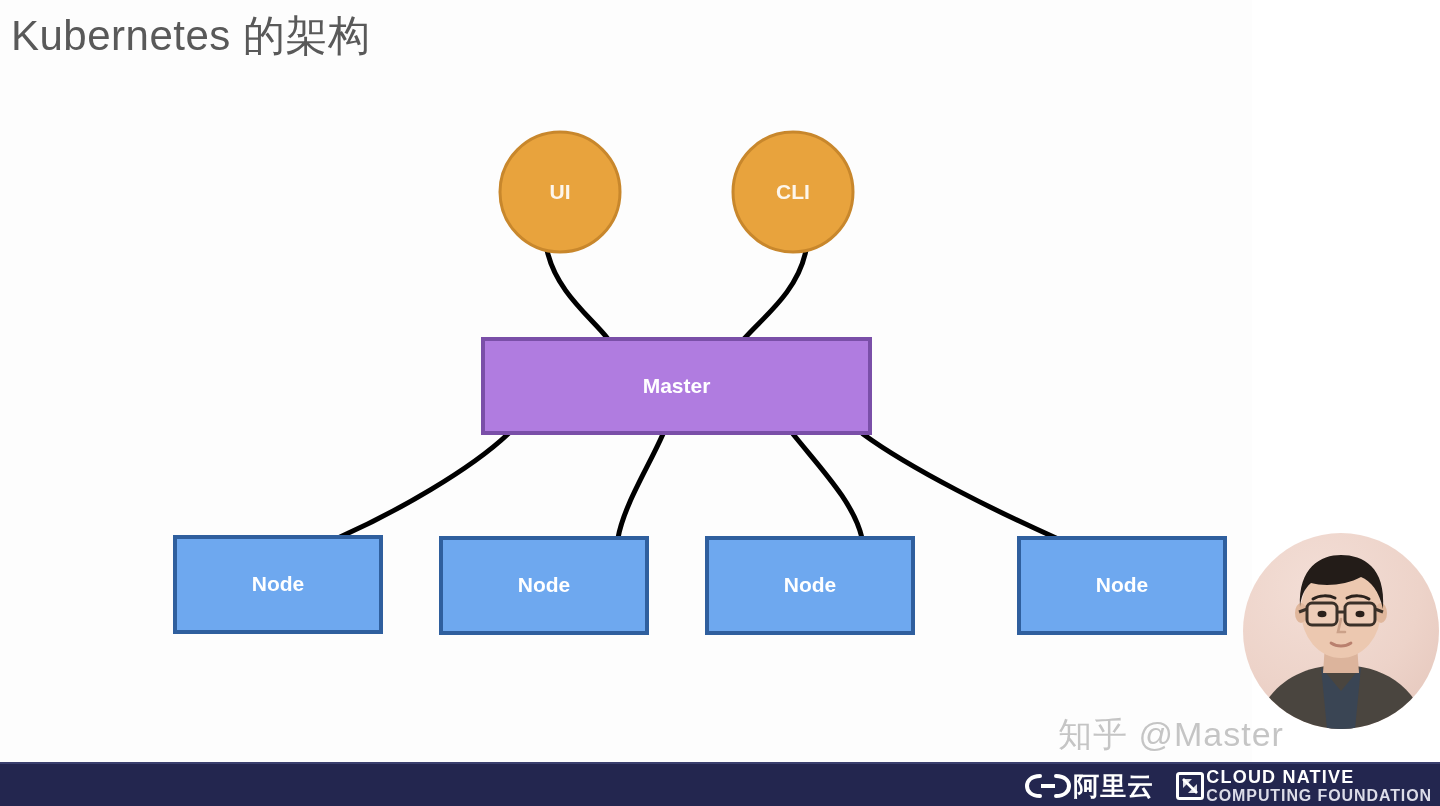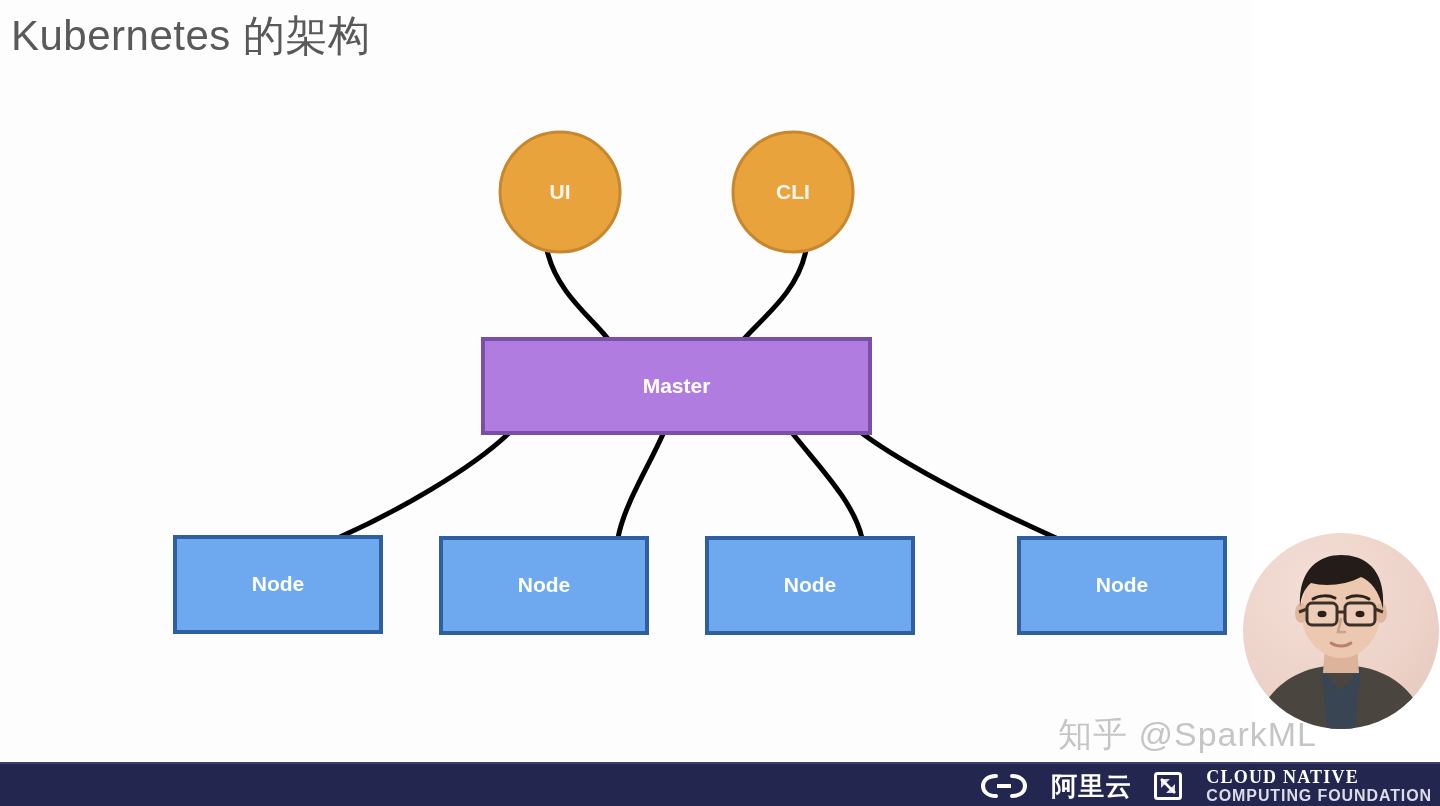--- a/index.html
+++ b/index.html
@@ -95,36 +95,35 @@
   }
   #bottom-logos {
     position: absolute;
     right: 8px;
     top: 0;
     height: 44px;
     display: flex;
     align-items: center;
     gap: 22px;
   }
-  .logo-group { display: flex; align-items: center; gap: 24px; }
+  .logo-group { display: flex; align-items: center; gap: 2px; }
 
   .ali-text {
     color: #ffffff;
     font-size: 26px;
     font-weight: 700;
     letter-spacing: 1px;
     line-height: 1;
   }
   .cncf-text { display: flex; flex-direction: column; line-height: 1; }
   .cncf-line1 {
     color: #ffffff;
     font-size: 18px;
     font-weight: 700;
     letter-spacing: 1.2px;
-    font-family: Liberation Serif, serif;
   }
   .cncf-line2 {
     color: #dcdce8;
     font-size: 16px;
     font-weight: 700;
     letter-spacing: 0.9px;
     margin-top: 2px;
   }
 </style>
 </head>
@@ -170,21 +169,21 @@
     <g>
       <rect x="707" y="538" width="206" height="95" fill="#6ea8ef" stroke="#2f5f9e" stroke-width="4"></rect>
       <text class="shape-label label-node" x="810" y="586.5" fill="#ffffff">Node</text>
     </g>
     <g>
       <rect x="1019" y="538" width="206" height="95" fill="#6ea8ef" stroke="#2f5f9e" stroke-width="4"></rect>
       <text class="shape-label label-node" x="1122" y="586.5" fill="#ffffff">Node</text>
     </g>
   </svg>
 
-  <div id="watermark">知乎 @SparkML</div>
+  <div id="watermark">知乎 @Master</div>
 
   <div id="webcam">
     <svg class="wc-svg" width="196" height="196" viewBox="0 0 196 196">
 
       <path d="M 12 196 C 22 152 58 132 98 132 C 138 132 174 152 184 196 Z" fill="#4a453f"></path>
       <path d="M 78 134 L 98 158 L 118 134 L 112 196 L 84 196 Z" fill="#3a4554"></path>
 
       <path d="M 82 112 L 114 112 L 116 140 L 80 140 Z" fill="#dcb49c"></path>
 
       <ellipse cx="98" cy="78" rx="40" ry="47" fill="#ecc8b0"></ellipse>

